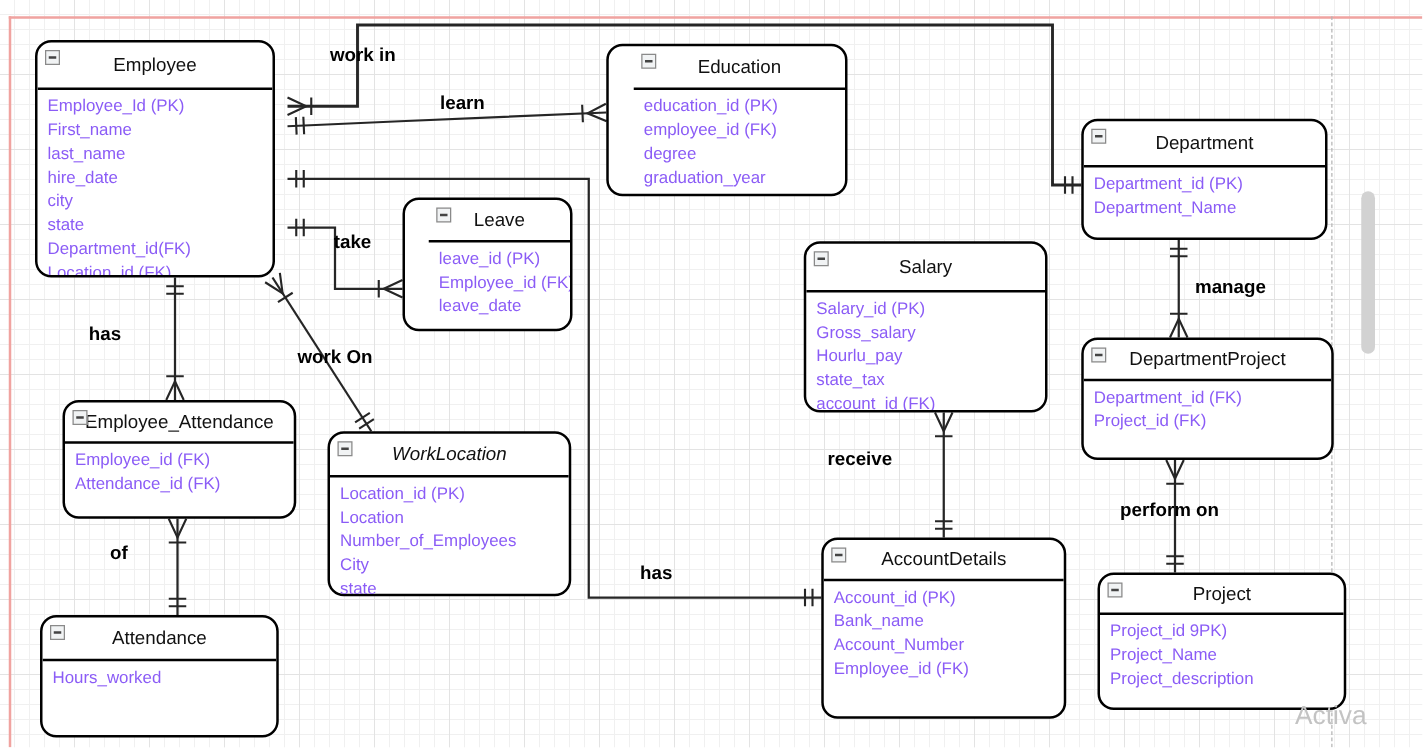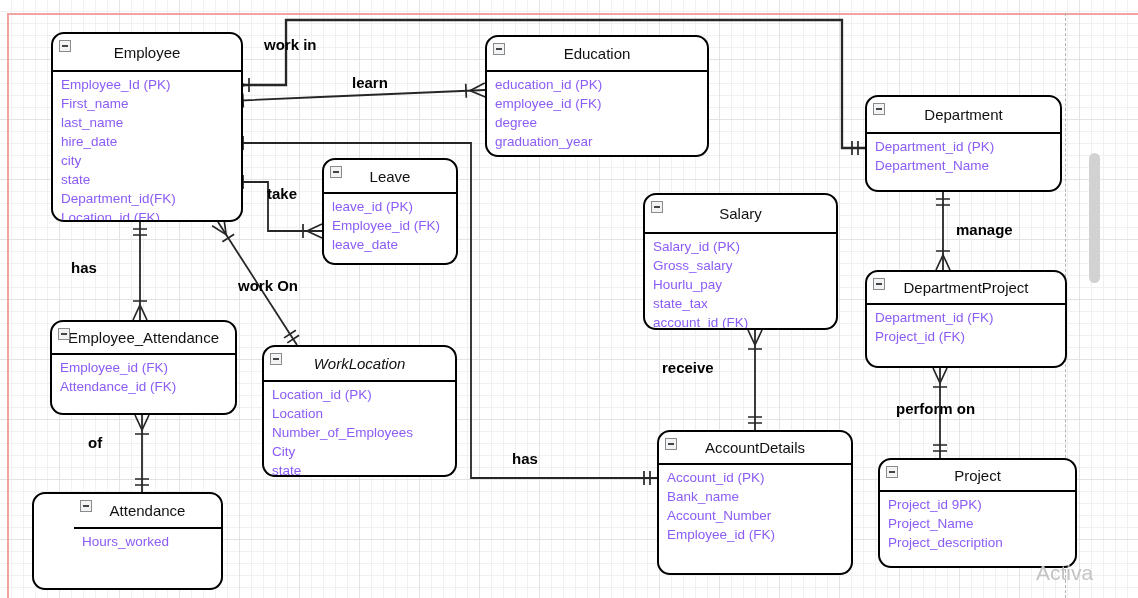--- a/index.html
+++ b/index.html
@@ -63,37 +63,37 @@
     <path d="M230,182 L268,182 L268,231 L322,231" fill="none" stroke="#262626" stroke-width="1.8" marker-start="url(#m-one)" marker-end="url(#m-many)"></path>
     <path d="M218,222 L297,345" fill="none" stroke="#262626" stroke-width="1.8" marker-start="url(#m-many)" marker-end="url(#m-one)"></path>
     <path d="M140,222 L140,320" fill="none" stroke="#262626" stroke-width="1.8" marker-start="url(#m-one)" marker-end="url(#m-many)"></path>
     <path d="M142,415 L142,492" fill="none" stroke="#262626" stroke-width="1.8" marker-start="url(#m-many)" marker-end="url(#m-one)"></path>
     <path d="M755,330 L755,430" fill="none" stroke="#262626" stroke-width="1.8" marker-start="url(#m-many)" marker-end="url(#m-one)"></path>
     <path d="M943,192 L943,270" fill="none" stroke="#262626" stroke-width="1.8" marker-start="url(#m-one)" marker-end="url(#m-many)"></path>
     <path d="M940,368 L940,458" fill="none" stroke="#262626" stroke-width="1.8" marker-start="url(#m-many)" marker-end="url(#m-one)"></path>
   </svg>
 
   <div id="entities">
-      <div class="entity" style="left: 51px; top: 32px; width: 192px; height: 190px;">
+      <div class="entity" style="left: 28px; top: 32px; width: 192px; height: 190px;">
         <div class="entity-header" style="height: 38px;">
           <span class="collapse"></span>
           <span class="entity-title">Employee</span>
         </div>
         <div class="entity-body">
           <div class="field">Employee_Id (PK)</div>
           <div class="field">First_name</div>
           <div class="field">last_name</div>
           <div class="field">hire_date</div>
           <div class="field">city</div>
           <div class="field">state</div>
           <div class="field">Department_id(FK)</div>
           <div class="field">Location_id (FK)</div>
         </div>
       </div>
-      <div class="entity" style="left: 485px; top: 35px; width: 224px; height: 122px;">
+      <div class="entity" style="left: 485px; top: 35px; width: 193px; height: 122px; padding-left: 20px;">
         <div class="entity-header" style="height: 35px;">
           <span class="collapse"></span>
           <span class="entity-title">Education</span>
         </div>
         <div class="entity-body">
           <div class="field">education_id (PK)</div>
           <div class="field">employee_id (FK)</div>
           <div class="field">degree</div>
           <div class="field">graduation_year</div>
         </div>
@@ -101,21 +101,21 @@
       <div class="entity" style="left: 865px; top: 95px; width: 197px; height: 97px;">
         <div class="entity-header" style="height: 37px;">
           <span class="collapse"></span>
           <span class="entity-title">Department</span>
         </div>
         <div class="entity-body">
           <div class="field">Department_id (PK)</div>
           <div class="field">Department_Name</div>
         </div>
       </div>
-      <div class="entity" style="left: 322px; top: 158px; width: 136px; height: 107px;">
+      <div class="entity" style="left: 322px; top: 158px; width: 136px; height: 107px; padding-left: 19px;">
         <div class="entity-header" style="height: 34px;">
           <span class="collapse"></span>
           <span class="entity-title">Leave</span>
         </div>
         <div class="entity-body">
           <div class="field">leave_id (PK)</div>
           <div class="field">Employee_id (FK)</div>
           <div class="field">leave_date</div>
         </div>
       </div>
@@ -148,21 +148,21 @@
       <div class="entity" style="left: 50px; top: 320px; width: 187px; height: 95px;">
         <div class="entity-header" style="height: 33px;">
           <span class="collapse"></span>
           <span class="entity-title">Employee_Attendance</span>
         </div>
         <div class="entity-body">
           <div class="field">Employee_id (FK)</div>
           <div class="field">Attendance_id (FK)</div>
         </div>
       </div>
-      <div class="entity" style="left: 32px; top: 492px; width: 191px; height: 98px; padding-left: 40px;">
+      <div class="entity" style="left: 32px; top: 492px; width: 191px; height: 98px;">
         <div class="entity-header" style="height: 35px;">
           <span class="collapse"></span>
           <span class="entity-title">Attendance</span>
         </div>
         <div class="entity-body">
           <div class="field">Hours_worked</div>
         </div>
       </div>
       <div class="entity" style="left: 657px; top: 430px; width: 196px; height: 145px;">
         <div class="entity-header" style="height: 33px;">

